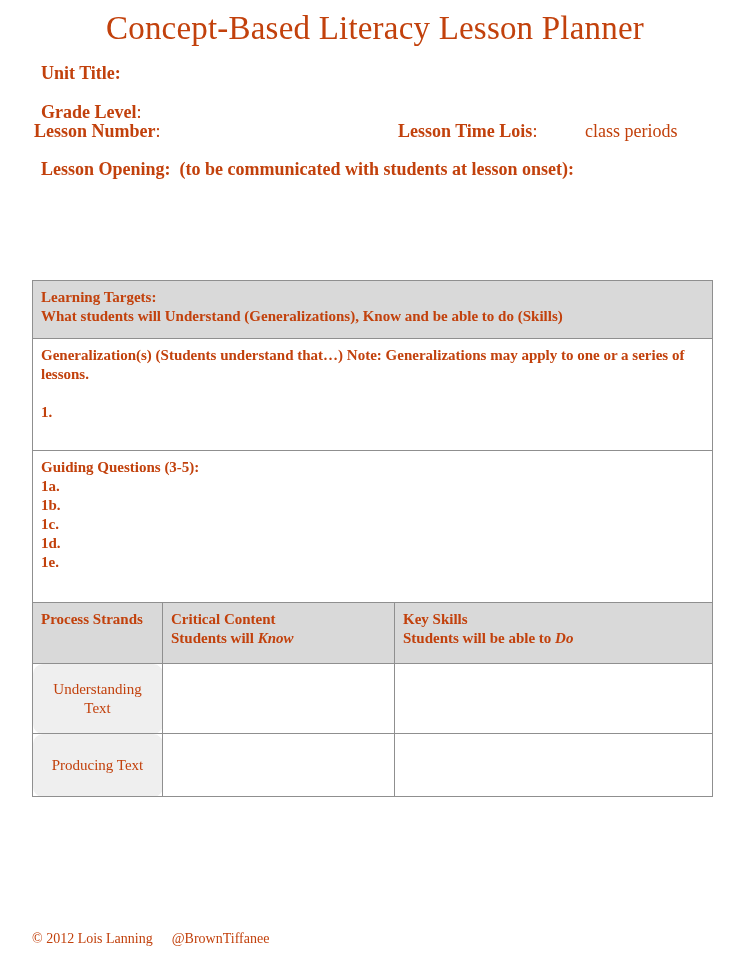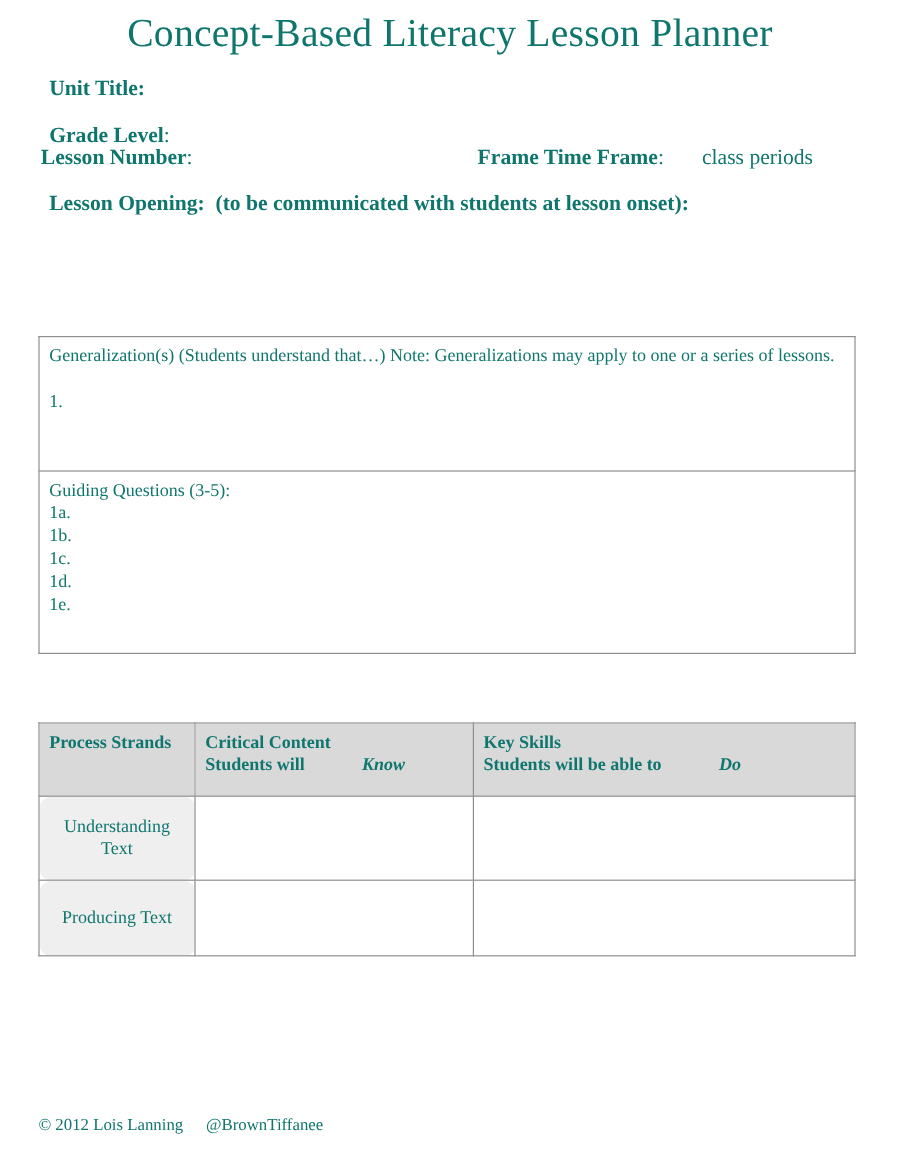--- a/index.html
+++ b/index.html
@@ -1,20 +1,20 @@
 <!DOCTYPE html>
 <html><head>
 <meta charset="utf-8">
 <style>
   html,body{margin:0;padding:0;background:#ffffff;}
   .page{
     position:relative;
     width:750px;height:978px;
     background:#ffffff;
-    color:#0f766e;
+    color:#c2410c;
     font-family:"Liberation Serif","DejaVu Serif",serif;
     overflow:hidden;
   }
   .abs{position:absolute;}
   .page-title{
     top:10px;left:0;width:750px;
     text-align:center;
     font-size:33px;
     font-weight:400;
     letter-spacing:0.2px;
@@ -37,34 +37,34 @@
     vertical-align:top;
     overflow:hidden;
   }
   .hdr-cell{
     background:#d9d9d9;
     font-weight:bold;
     padding:7px 10px 6px 8px;
   }
   .body-cell{
     background:#ffffff;
-    font-weight:normal;
+    font-weight:bold;
     padding:7px 12px 6px 8px;
   }
   .gap{height:19px;}
   .strand-label-cell{
     background:#efefef;
     font-weight:normal;
     text-align:center;
     vertical-align:middle;
     padding:4px 8px;
     border-radius:10px;
   }
   .fill-cell{background:#ffffff;}
-  .em{font-style:italic;font-weight:bold;margin-left:44px;}
+  .em{font-style:italic;font-weight:bold;}
   .footer{
     top:931px;left:32px;
     font-size:14px;
     font-weight:normal;
     white-space:nowrap;
   }
   .footer .handle{margin-left:19px;}
 </style>
 </head>
 <body>
@@ -72,31 +72,37 @@
 <div class="page">
 
   <div class="abs page-title">Concept-Based Literacy Lesson Planner</div>
 
   <div class="abs lbl" style="top:64px;left:41px;">Unit Title:</div>
 
   <div class="abs lbl" style="top:103px;left:41px;"><span>Grade Level</span><span class="reg">:</span></div>
 
   <div class="abs lbl" style="top:122px;left:34px;"><span>Lesson Number</span><span class="reg">:</span></div>
 
-  <div class="abs lbl" style="top:122px;left:398px;"><span>Frame Time Frame</span><span class="reg">:</span></div>
+  <div class="abs lbl" style="top:122px;left:398px;"><span>Lesson Time Lois</span><span class="reg">:</span></div>
 
   <div class="abs lbl reg" style="top:122px;left:585px;">class periods</div>
 
   <div class="abs lbl pre" style="top:160px;left:41px;">Lesson Opening:  (to be communicated with students at lesson onset):</div>
 
   <table class="abs" style="top:280px;left:32px;">
     <colgroup>
         <col style="width:680px;">
       </colgroup>
     <tbody>
+        <tr style="height:58px;">
+      <td class="hdr-cell">
+        <div>Learning Targets:</div>
+        <div>What students will Understand (Generalizations), Know and be able to do (Skills)</div>
+      </td>
+    </tr>
     <tr style="height:112px;">
       <td class="body-cell">
         <div>Generalization(s) (Students understand that…) Note: Generalizations may apply to one or a series of lessons.</div>
         <div class="gap"></div>
         <div>1.</div>
       </td>
     </tr>
     <tr style="height:152px;">
       <td class="body-cell">
         <div>Guiding Questions (3-5):</div>

